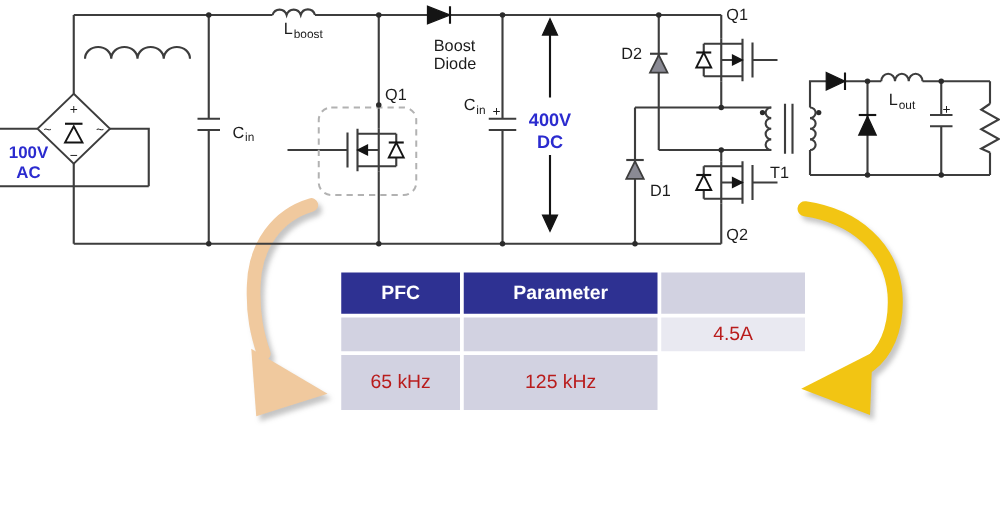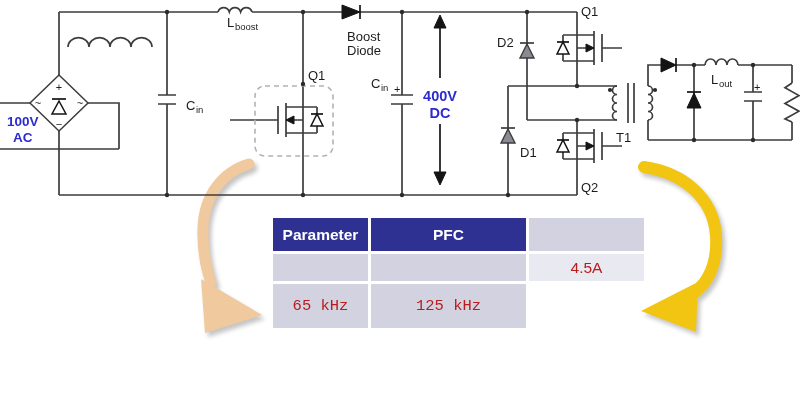--- a/index.html
+++ b/index.html
@@ -34,21 +34,21 @@
 
   
   .cmp-table{position:absolute;left:273px;top:218px;width:371px;
              display:grid;grid-template-columns:95px 155px 115px;
              grid-template-rows:33px 27px 44px 42px;gap:3px;}
   .cmp-table .c{display:flex;align-items:center;justify-content:center;
                 font-size:15.5px;color:#b91c1c;}
   .cmp-table .th{background:#2e3192;color:#ffffff;font-weight:bold;}
   .cmp-table .sp{background:#d2d2e1;}
   .cmp-table .light{background:#e9e9f1;}
-  .cmp-table .mid{background:#d2d2e1;font-family:Liberation Mono, monospace;}
+  .cmp-table .mid{background:#d2d2e1;}
 </style>
 </head>
 <body>
 
 <div class="stage">
 
   <svg width="800" height="414" viewBox="0 0 800 414">
 
     <defs>
 
@@ -196,22 +196,22 @@
       <circle class="dot" cx="303" cy="195" r="2.2"></circle>
       <circle class="dot" cx="402" cy="195" r="2.2"></circle>
       <circle class="dot" cx="508" cy="195" r="2.2"></circle>
       <circle class="dot" cx="577" cy="86" r="2.2"></circle>
       <circle class="dot" cx="577" cy="120" r="2.2"></circle>
       <circle class="dot" cx="303" cy="84" r="2.2"></circle>
     </g>
   </svg>
 
   <div class="cmp-table">
+    <div class="c th">PFC</div>
     <div class="c th">Parameter</div>
-    <div class="c th">PFC</div>
 
     <div class="c sp"></div>
     <div class="c sp"></div>
     <div class="c sp"></div>
 
     <div class="c light">4.5A</div>
 
     <div class="c mid">65 kHz</div>
     <div class="c mid">125 kHz</div>
   </div>

